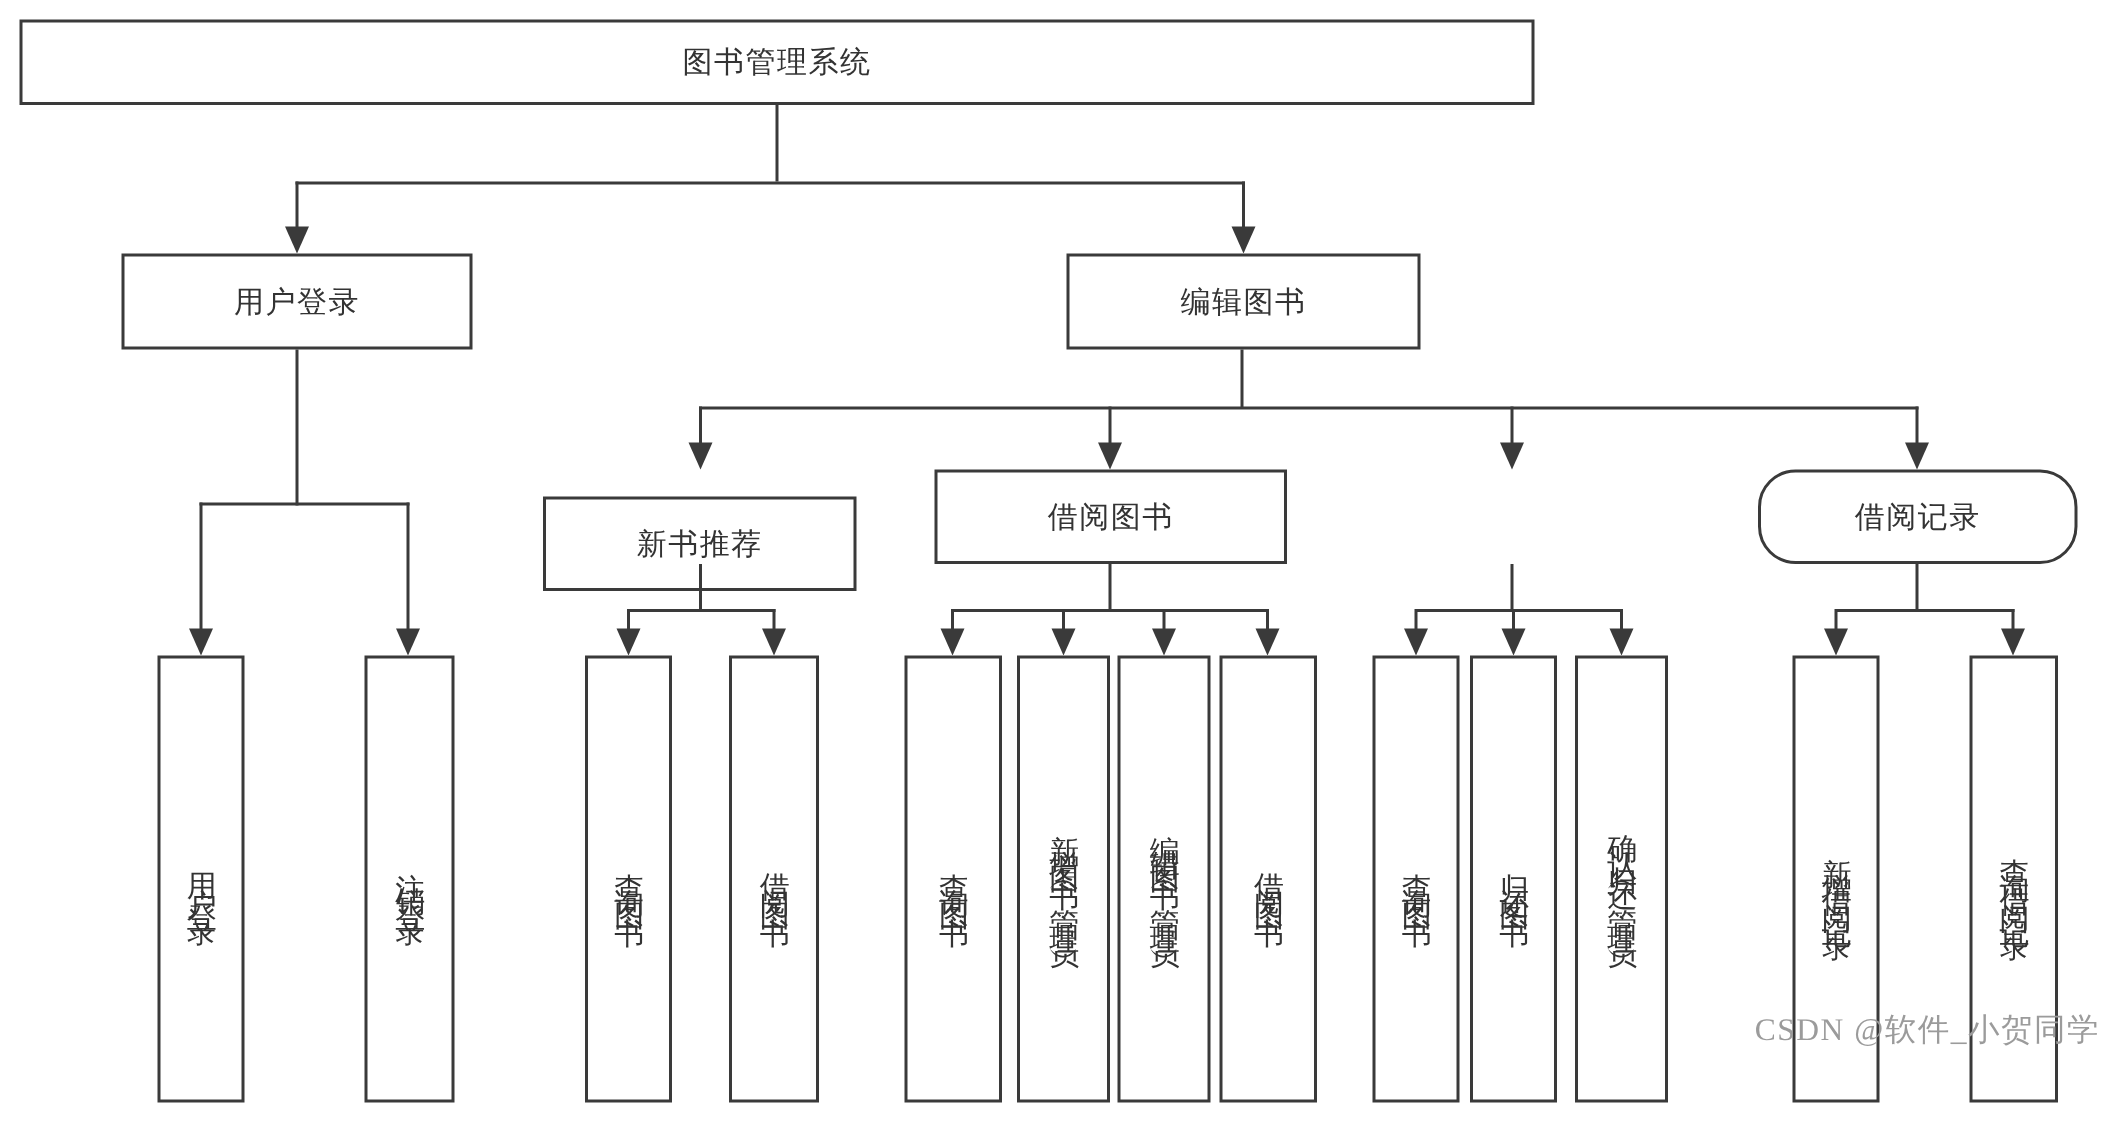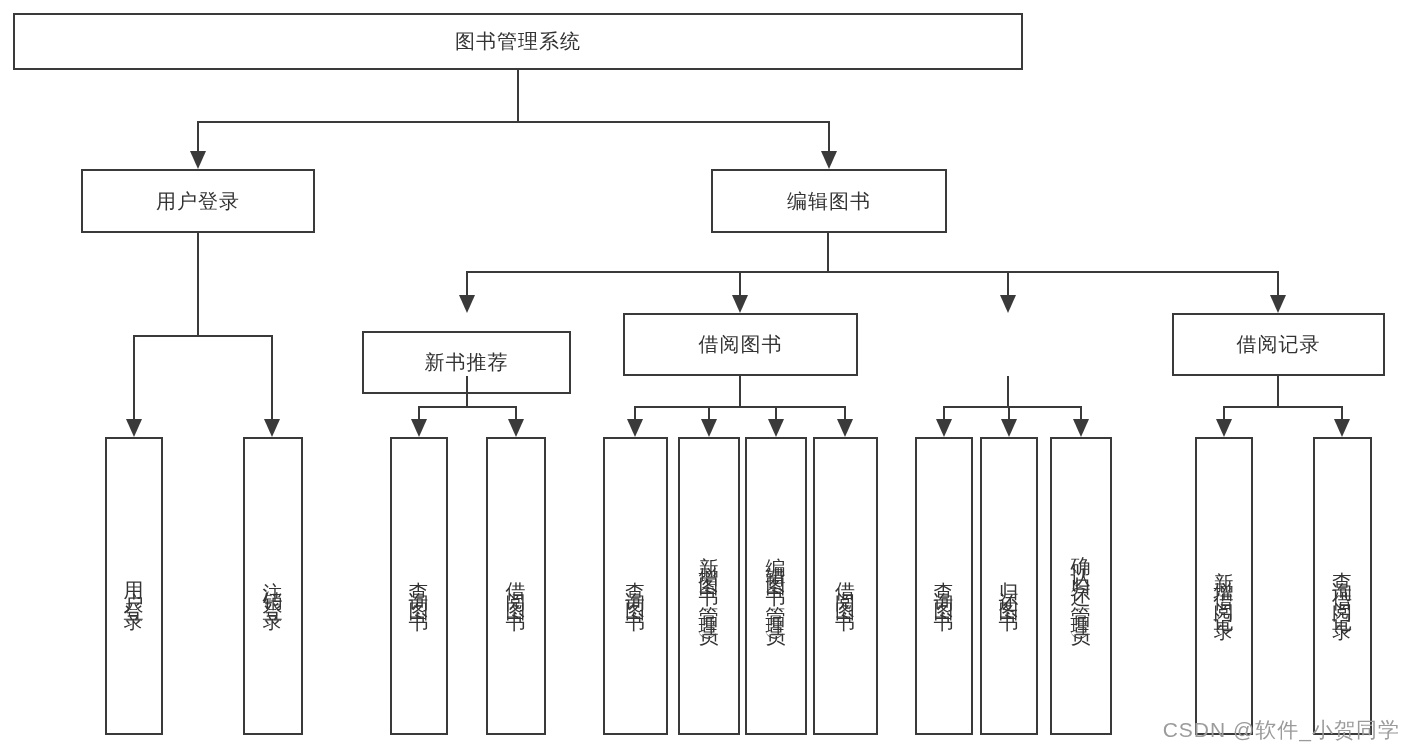--- a/index.html
+++ b/index.html
@@ -1,21 +1,21 @@
 <!DOCTYPE html>
 <html><head>
 <meta charset="utf-8">
 <style>
   html, body { margin: 0; padding: 0; background: #ffffff; }
   #canvas {
     position: relative;
     width: 1405px;
     height: 747px;
     background: #ffffff;
-    font-family: Liberation Sans, sans-serif;
+    font-family: Liberation Serif, serif;
     color: #333333;
     overflow: hidden;
     text-align: center;
   }
   .hbox {
     position: absolute;
     box-sizing: border-box;
     border: 2px solid #3a3a3a;
     background: #ffffff;
     display: flex;
@@ -47,21 +47,21 @@
   .ahead {
     position: absolute;
     width: 0; height: 0;
     border-left: 8px solid transparent;
     border-right: 8px solid transparent;
     border-top: 18px solid #3a3a3a;
   }
   #watermark {
     position: absolute;
     right: 5px;
-    top: 716px;
+    top: 672px;
     font-size: 21px;
     color: #9b9b9b;
     letter-spacing: 1px;
   }
 </style>
 </head>
 <body>
 
 <div id="canvas">
 
@@ -90,21 +90,21 @@
   <div class="ahead" style="left:459px; top:295px;"></div>
   <div class="vline" style="left:739px; top:271px; height:26px;"></div>
   <div class="ahead" style="left:732px; top:295px;"></div>
   <div class="vline" style="left:1007px; top:271px; height:26px;"></div>
   <div class="ahead" style="left:1000px; top:295px;"></div>
   <div class="vline" style="left:1277px; top:271px; height:26px;"></div>
   <div class="ahead" style="left:1270px; top:295px;"></div>
 
   <div class="hbox" style="left:362px; top:331px; width:209px; height:63px;">新书推荐</div>
   <div class="hbox" style="left:623px; top:313px; width:235px; height:63px;">借阅图书</div>
-  <div class="hbox" style="left:1172px; top:313px; width:213px; height:63px;">借阅记录</div>
+  <div class="hbox" style="left:1172px; top:313px; width:213px; height:63px;border-radius:25px;">借阅记录</div>
 
   <div class="vline" style="left:466px; top:376px; height:31px;"></div>
   <div class="hline" style="left:419px; top:406px; width:98px;"></div>
   <div class="vline" style="left:418px; top:406px; height:15px;"></div>
   <div class="ahead" style="left:411px; top:419px;"></div>
   <div class="vline" style="left:515px; top:406px; height:15px;"></div>
   <div class="ahead" style="left:508px; top:419px;"></div>
 
   <div class="vline" style="left:739px; top:376px; height:31px;"></div>
   <div class="hline" style="left:635px; top:406px; width:211px;"></div>

